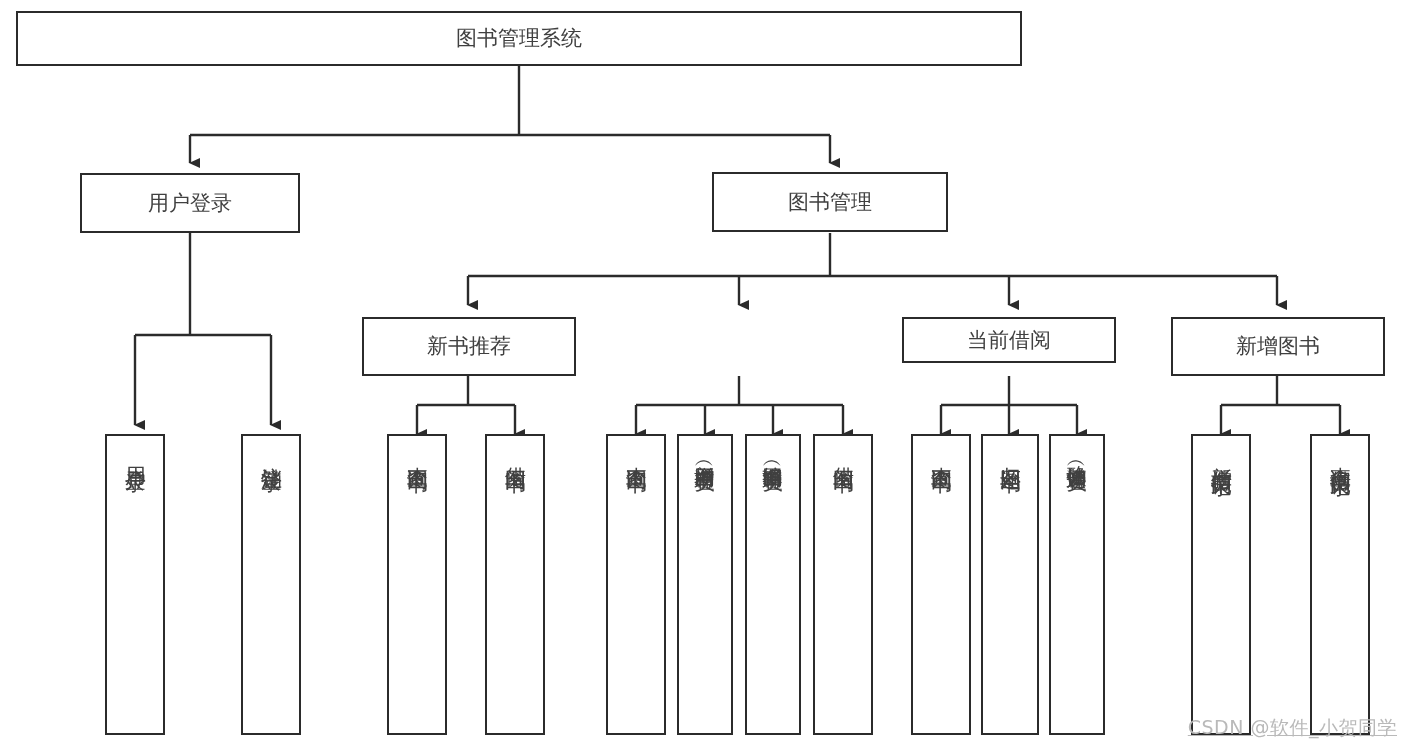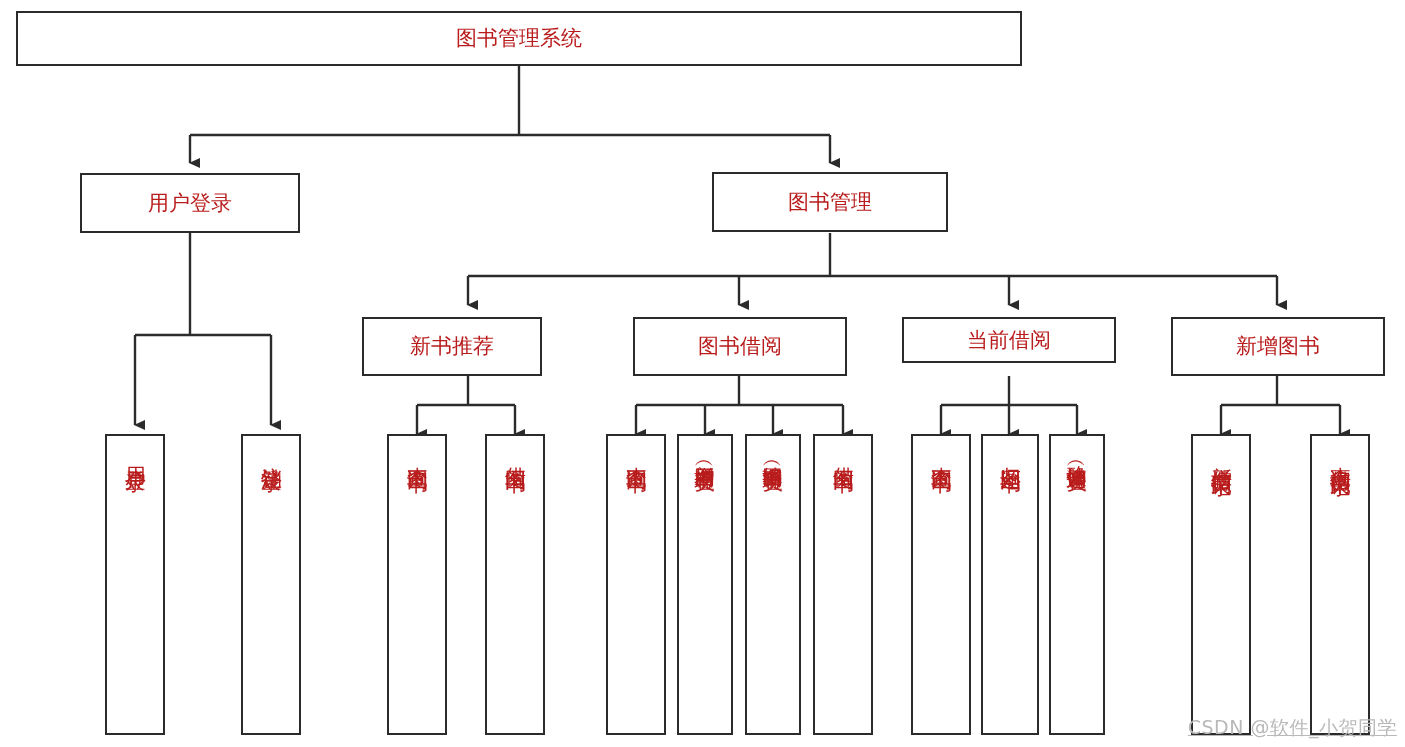--- a/index.html
+++ b/index.html
@@ -26,21 +26,21 @@
     pointer-events: none;
   }
   .node {
     position: absolute;
     box-sizing: border-box;
     background: #ffffff;
     border: 2px solid #2b2b2b;
     display: flex;
     align-items: center;
     justify-content: center;
-    color: #b91c1c;
+    color: #404040;
   }
   .node-label {
     display: block;
     text-align: center;
     line-height: 1.25;
     white-space: nowrap;
   }
   
   .node.h .node-label {
     writing-mode: horizontal-tb;
@@ -135,25 +135,22 @@
     <span class="node-label">图书管理系统</span>
   </div>
 
   <div class="node h" style="left:80px; top:173px; width:220px; height:60px;">
     <span class="node-label">用户登录</span>
   </div>
   <div class="node h" style="left:712px; top:172px; width:236px; height:60px;">
     <span class="node-label">图书管理</span>
   </div>
 
-  <div class="node h" style="left:362px; top:317px; width:180px; height:59px;">
+  <div class="node h" style="left:362px; top:317px; width:214px; height:59px;">
     <span class="node-label">新书推荐</span>
-  </div>
-  <div class="node h" style="left:633px; top:317px; width:214px; height:59px;">
-    <span class="node-label">图书借阅</span>
   </div>
   <div class="node h" style="left:902px; top:317px; width:214px; height:46px;">
     <span class="node-label">当前借阅</span>
   </div>
   <div class="node h" style="left:1171px; top:317px; width:214px; height:59px;">
     <span class="node-label">新增图书</span>
   </div>
 
   <div class="node v" style="left:105px; top:434px; width:60px; height:301px;">
     <span class="node-label">用户登录</span>

